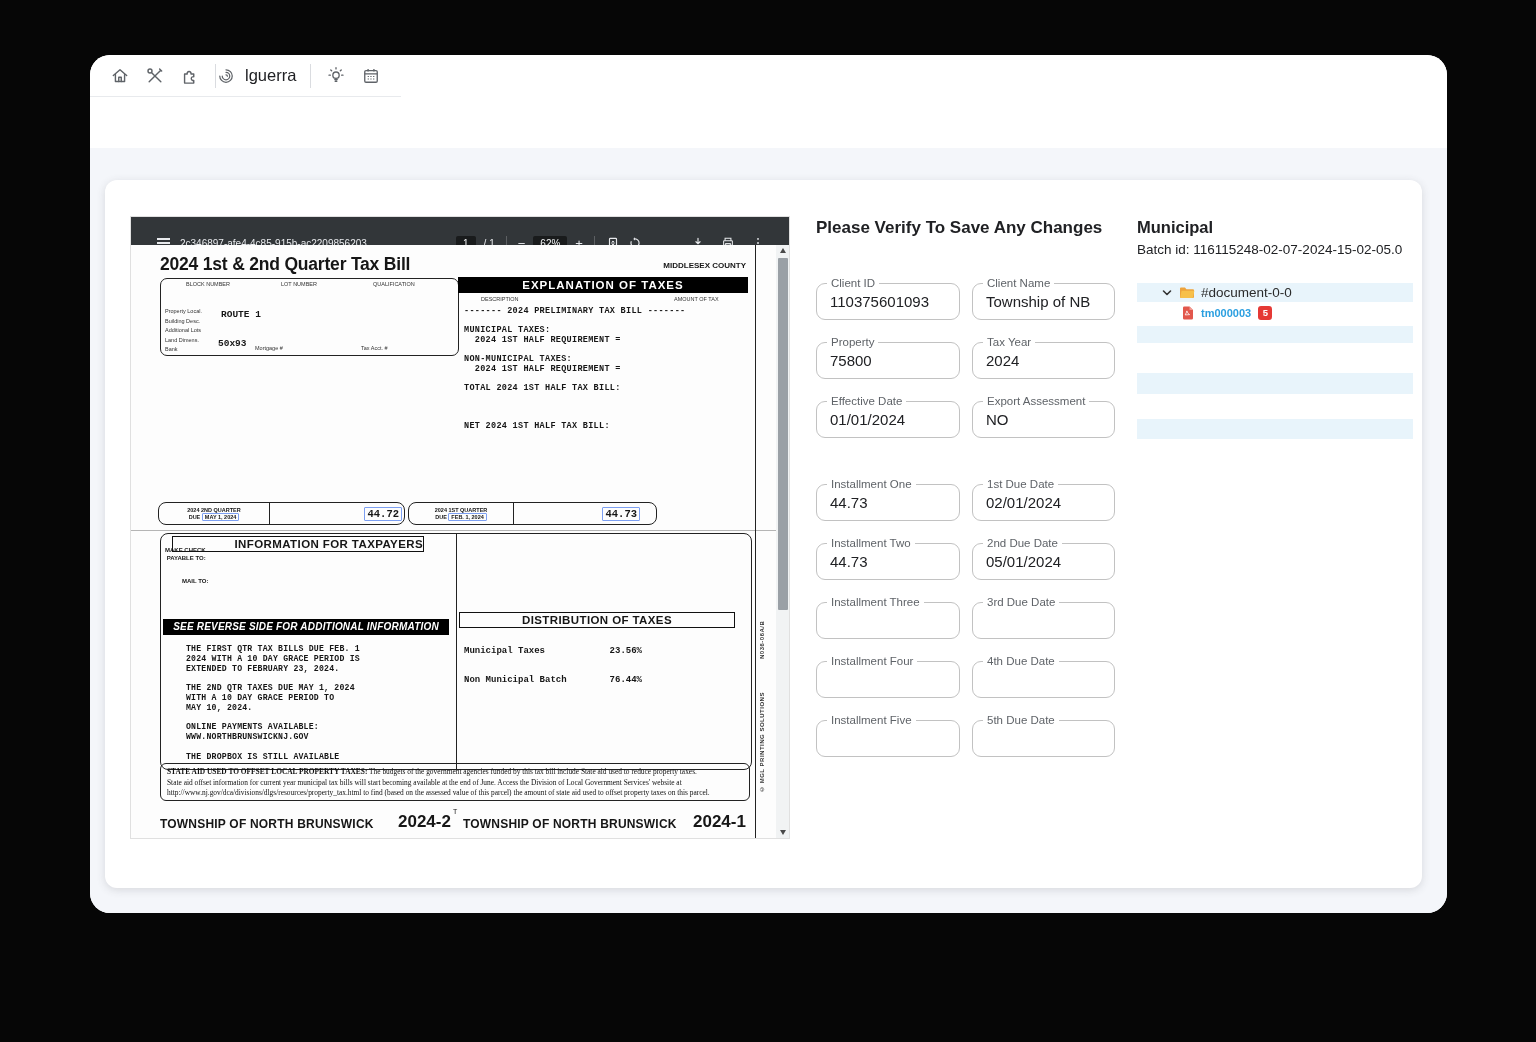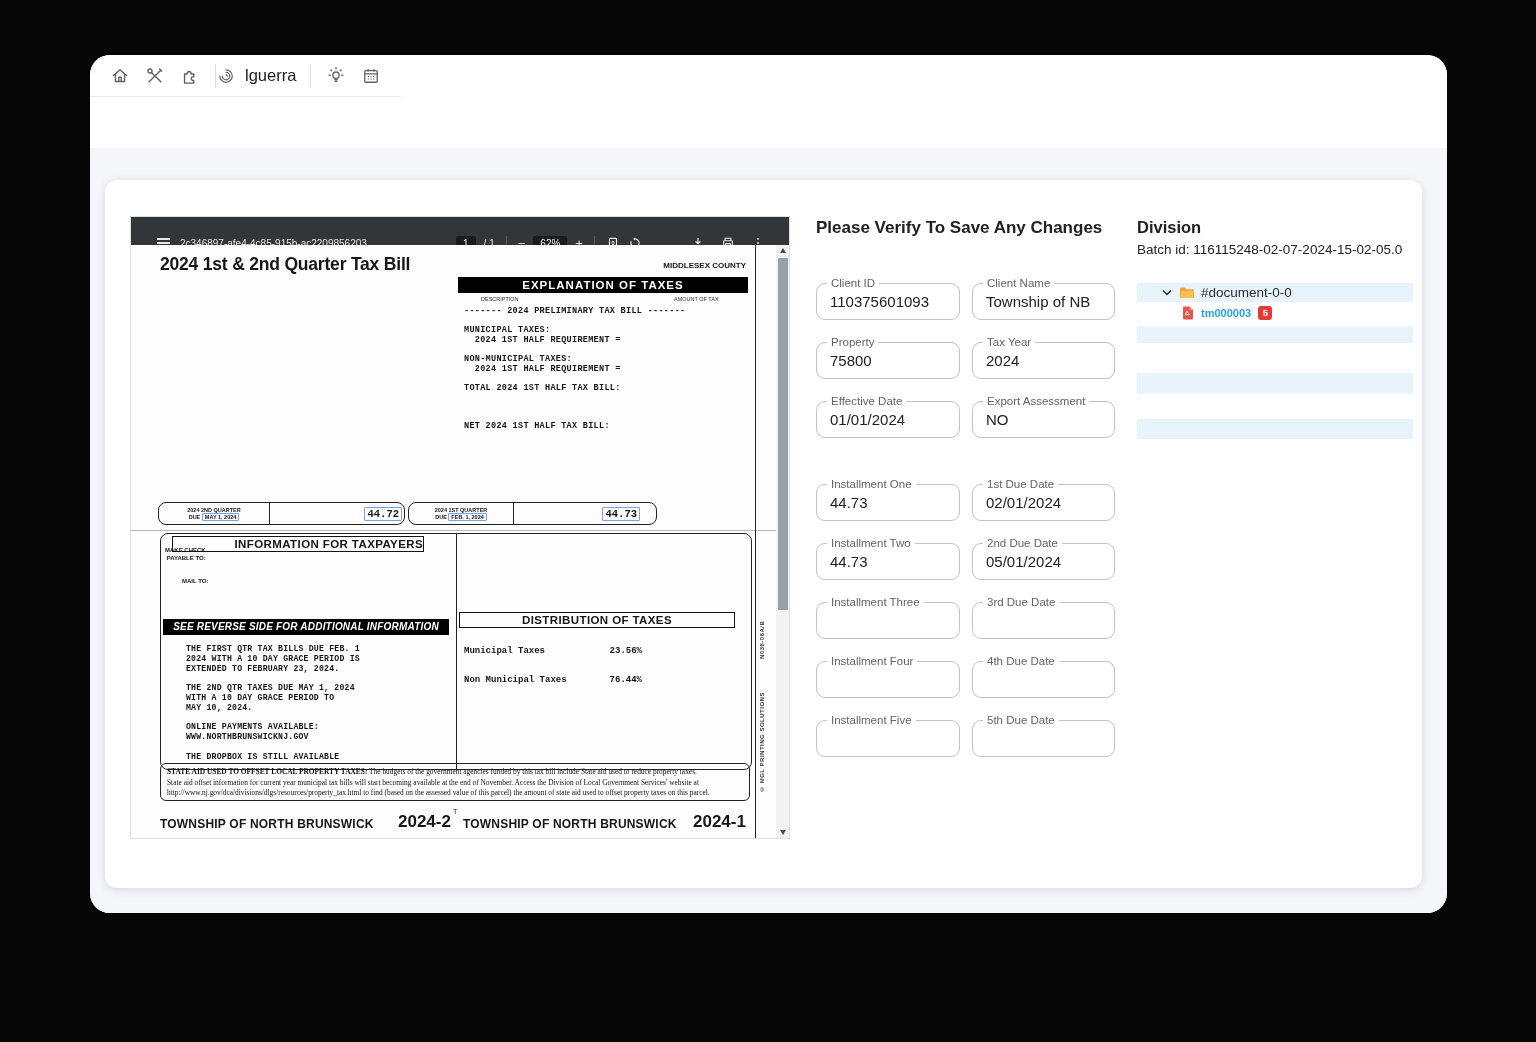--- a/index.html
+++ b/index.html
@@ -197,20 +197,34 @@
                 <circle cx="12" cy="12" r="1.6"></circle>
                 <circle cx="12" cy="19" r="1.6"></circle>
               </svg>
           </div>
         </div>
 
         <div class="page">
           <div class="abs doc-title">2024 1st &amp; 2nd Quarter Tax Bill</div>
           <div class="abs doc-county">MIDDLESEX COUNTY</div>
 
+          <div class="abs prop-box">
+            <span class="prop-h" style="left:25px;">BLOCK NUMBER</span>
+            <span class="prop-h" style="left:120px;">LOT NUMBER</span>
+            <span class="prop-h" style="left:212px;">QUALIFICATION</span>
+            <div class="prop-labels">Property Local.
+Building Desc.
+Additional Lots
+Land Dimens.
+Bank</div>
+            <span class="abs mono" style="left:60px;top:30px;font-size:9.5px;">ROUTE 1</span>
+            <span class="abs mono" style="left:57px;top:59px;font-size:9.5px;">50x93</span>
+            <span class="abs col-label" style="left:94px;top:66px;">Mortgage #</span>
+            <span class="abs col-label" style="left:200px;top:66px;">Tax Acct. #</span>
+          </div>
 
           <div class="abs banner expl-banner">EXPLANATION OF TAXES</div>
           <span class="abs col-label" style="left:350px;top:51px;">DESCRIPTION</span>
           <span class="abs col-label" style="left:543px;top:51px;">AMOUNT OF TAX</span>
           <div class="abs mono pre expl-body">------- 2024 PRELIMINARY TAX BILL -------
 
 MUNICIPAL TAXES:
   2024 1ST HALF REQUIREMENT =
 
 NON-MUNICIPAL TAXES:
@@ -257,28 +271,28 @@
 ONLINE PAYMENTS AVAILABLE:
 WWW.NORTHBRUNSWICKNJ.GOV
 
 THE DROPBOX IS STILL AVAILABLE</div>
             <div class="dist-title">DISTRIBUTION OF TAXES</div>
             <div class="dist-row mono" style="top:112px;">
               <span>Municipal Taxes</span>
                 <span>23.56%</span>
             </div>
             <div class="dist-row mono" style="top:141px;">
-              <span>Non Municipal Taxes</span>
+              <span>Non Municipal Batch</span>
                 <span>76.44%</span>
             </div>
           </div>
 
           <div class="abs aid-box">
             <div><b>STATE AID USED TO OFFSET LOCAL PROPERTY TAXES:</b><span> The budgets of the government agencies funded by this tax bill include State aid used to reduce property taxes.</span></div>
-            <div>State aid offset information for current year municipal tax bills will start becoming available at the end of November.  Access the Division of Local Government Services' website at</div>
+            <div>State aid offset information for current year municipal tax bills will start becoming available at the end of June.  Access the Division of Local Government Services' website at</div>
             <div>http://www.nj.gov/dca/divisions/dlgs/resources/property_tax.html to find (based on the assessed value of this parcel) the amount of state aid used to offset property taxes on this parcel.</div>
           </div>
 
           <span class="abs imprint-name" style="left:29px;">TOWNSHIP OF NORTH BRUNSWICK</span>
           <span class="abs imprint-code" style="left:267px;">2024-2</span>
           <span class="abs" style="left:322px;top:563px;font-size:7px;">T</span>
           <span class="abs imprint-name" style="left:332px;">TOWNSHIP OF NORTH BRUNSWICK</span>
           <span class="abs imprint-code" style="left:562px;">2024-1</span>
 
           <div class="abs strip-line"></div>
@@ -365,21 +379,21 @@
             <span class="field-value"></span>
           </div>
           <div class="field">
             <span class="field-label">5th Due Date</span>
             <span class="field-value"></span>
           </div>
         </div>
       </div>
 
       <div class="docs-col">
-        <h2 class="docs-title">Division</h2>
+        <h2 class="docs-title">Municipal</h2>
         <div class="batch">Batch id: 116115248-02-07-2024-15-02-05.0</div>
         <div class="tree">
           <div class="folder-row">
             <svg width="12" height="12" viewBox="0 0 12 12">
                 <polyline points="2.5,4 6,7.5 9.5,4" fill="none" stroke="#333" stroke-width="1.6" stroke-linecap="round" stroke-linejoin="round"></polyline>
               </svg>
             <svg width="16" height="13" viewBox="0 0 16 13">
                 <path d="M1 2.5a1 1 0 0 1 1-1h4l1.4 1.7H14a1 1 0 0 1 1 1V11a1 1 0 0 1-1 1H2a1 1 0 0 1-1-1z" fill="#eda33c"></path>
                 <path d="M2.6 4.8h12.8L14 11a1 1 0 0 1-1 .9H2.2a.9.9 0 0 1-.9-.9z" fill="#f7c04a"></path>
               </svg>

